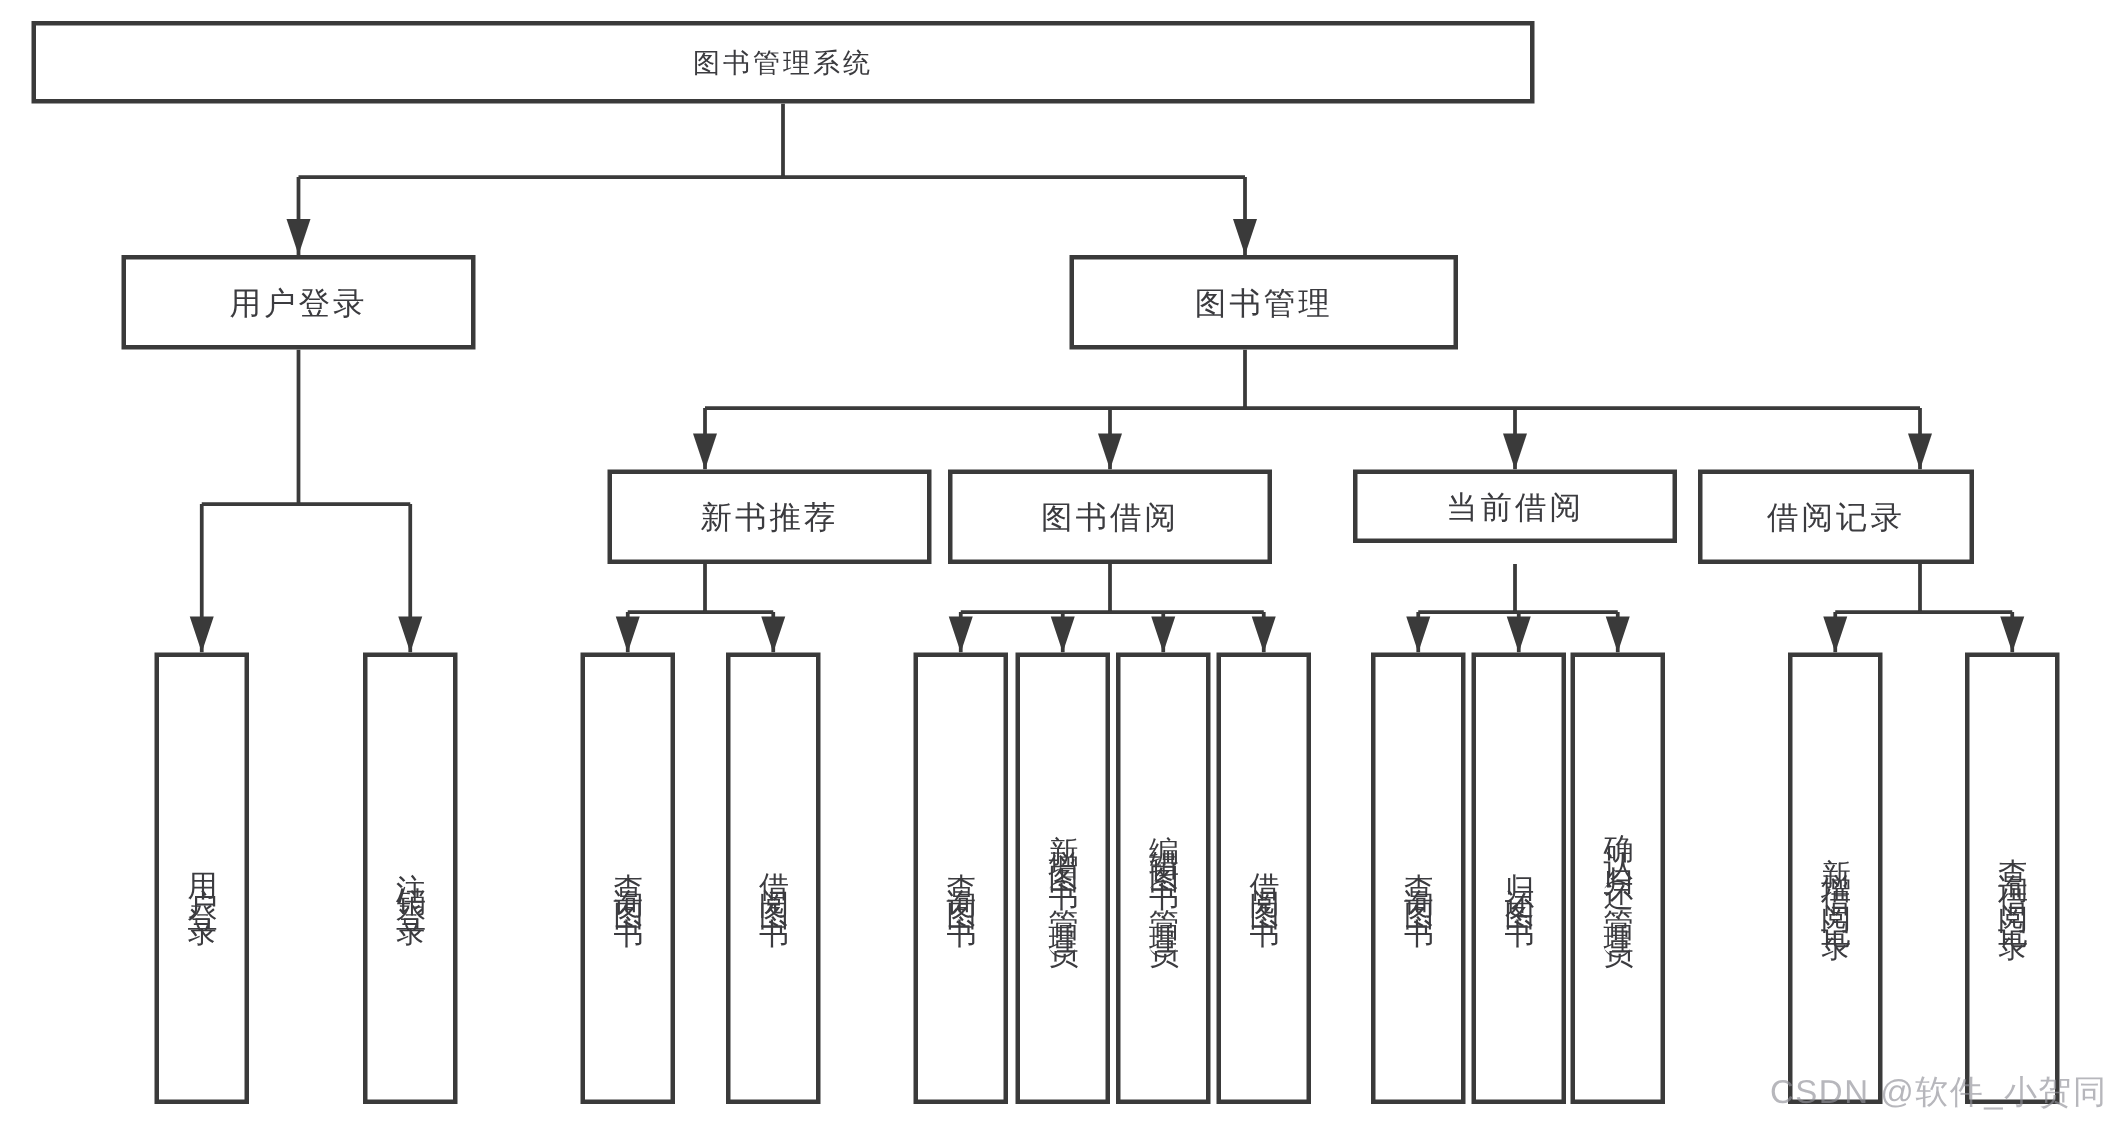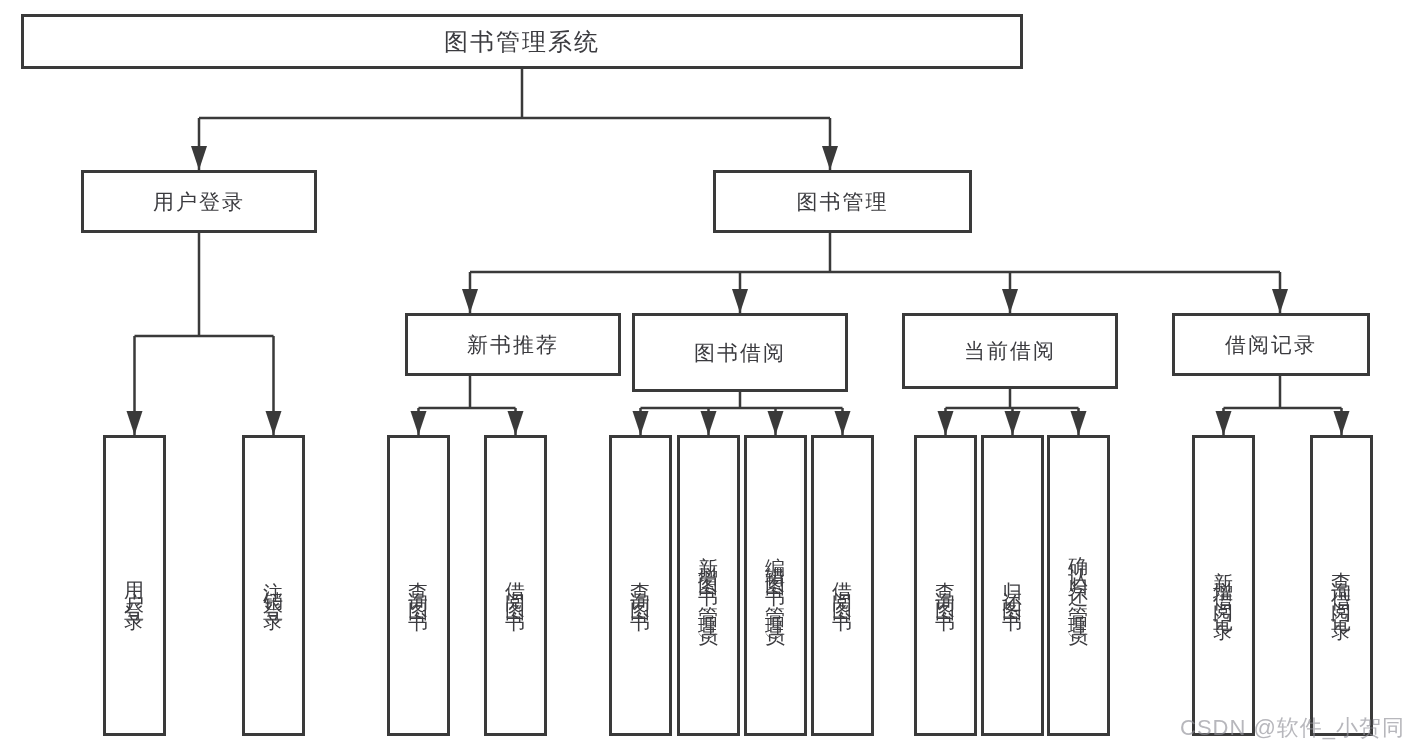--- a/index.html
+++ b/index.html
@@ -25,21 +25,21 @@
     display: flex;
     align-items: center;
     justify-content: center;
   }
   .h-label {
     font-size: 21px;
     letter-spacing: 2px;
     color: #3b3b3f;
     white-space: nowrap;
   }
-  .root-label { font-size: 24px; }
+  .root-label { font-size: 18px; }
   .leaf .v-label {
     writing-mode: vertical-rl;
     text-orientation: mixed;
     font-size: 20px;
     letter-spacing: 10px;
     line-height: 1;
     color: #3b3b3f;
   }
   .watermark {
     position: absolute;
@@ -104,27 +104,27 @@
   <div class="node" style="left:81px; top:170px; width:236px; height:63px;">
     <span class="h-label">用户登录</span>
   </div>
   <div class="node" style="left:713px; top:170px; width:259px; height:63px;">
     <span class="h-label">图书管理</span>
   </div>
 
   <div class="node" style="left:362px; top:313px; width:216px; height:63px;margin-left:43px;">
     <span class="h-label">新书推荐</span>
   </div>
-  <div class="node" style="left:632px; top:313px; width:216px; height:79px;">
+  <div class="node" style="left:632px; top:313px; width:216px; height:63px;">
     <span class="h-label">图书借阅</span>
   </div>
-  <div class="node" style="left:902px; top:313px; width:216px; height:76px;">
+  <div class="node" style="left:902px; top:313px; width:216px; height:49px;">
     <span class="h-label">当前借阅</span>
   </div>
-  <div class="node" style="left:1172px; top:313px; width:198px; height:63px;">
+  <div class="node" style="left:1132px; top:313px; width:184px; height:63px;">
     <span class="h-label">借阅记录</span>
   </div>
 
   <div class="node leaf" style="left:103px; top:435px; width:63px; height:301px;">
     <span class="v-label">用户登录</span>
   </div>
   <div class="node leaf" style="left:242px; top:435px; width:63px; height:301px;">
     <span class="v-label">注销登录</span>
   </div>
 

